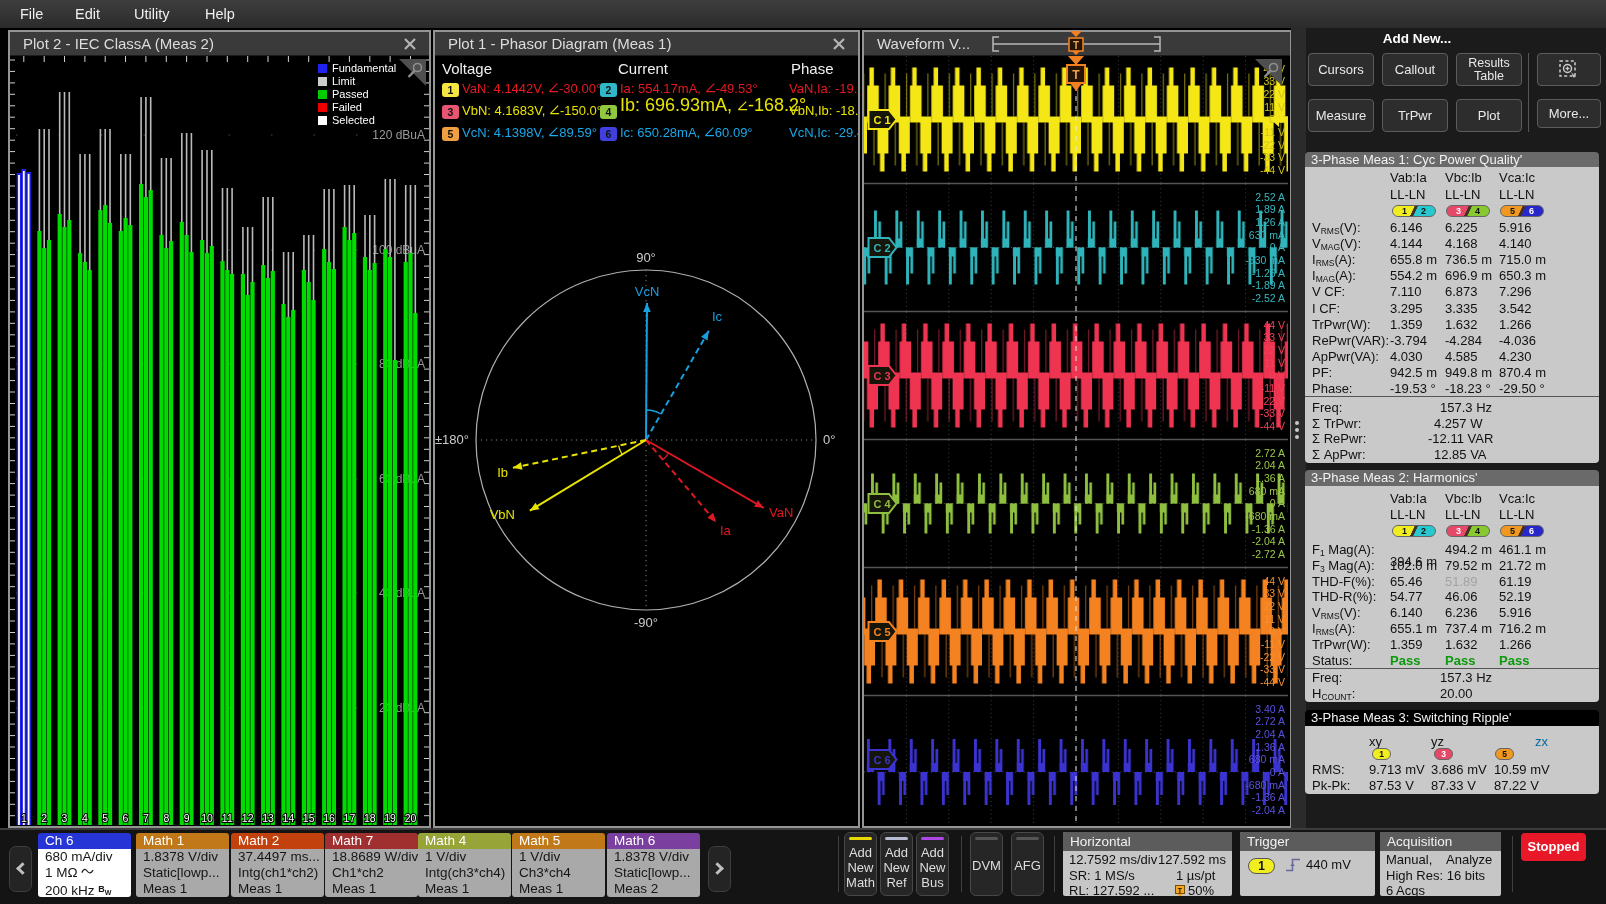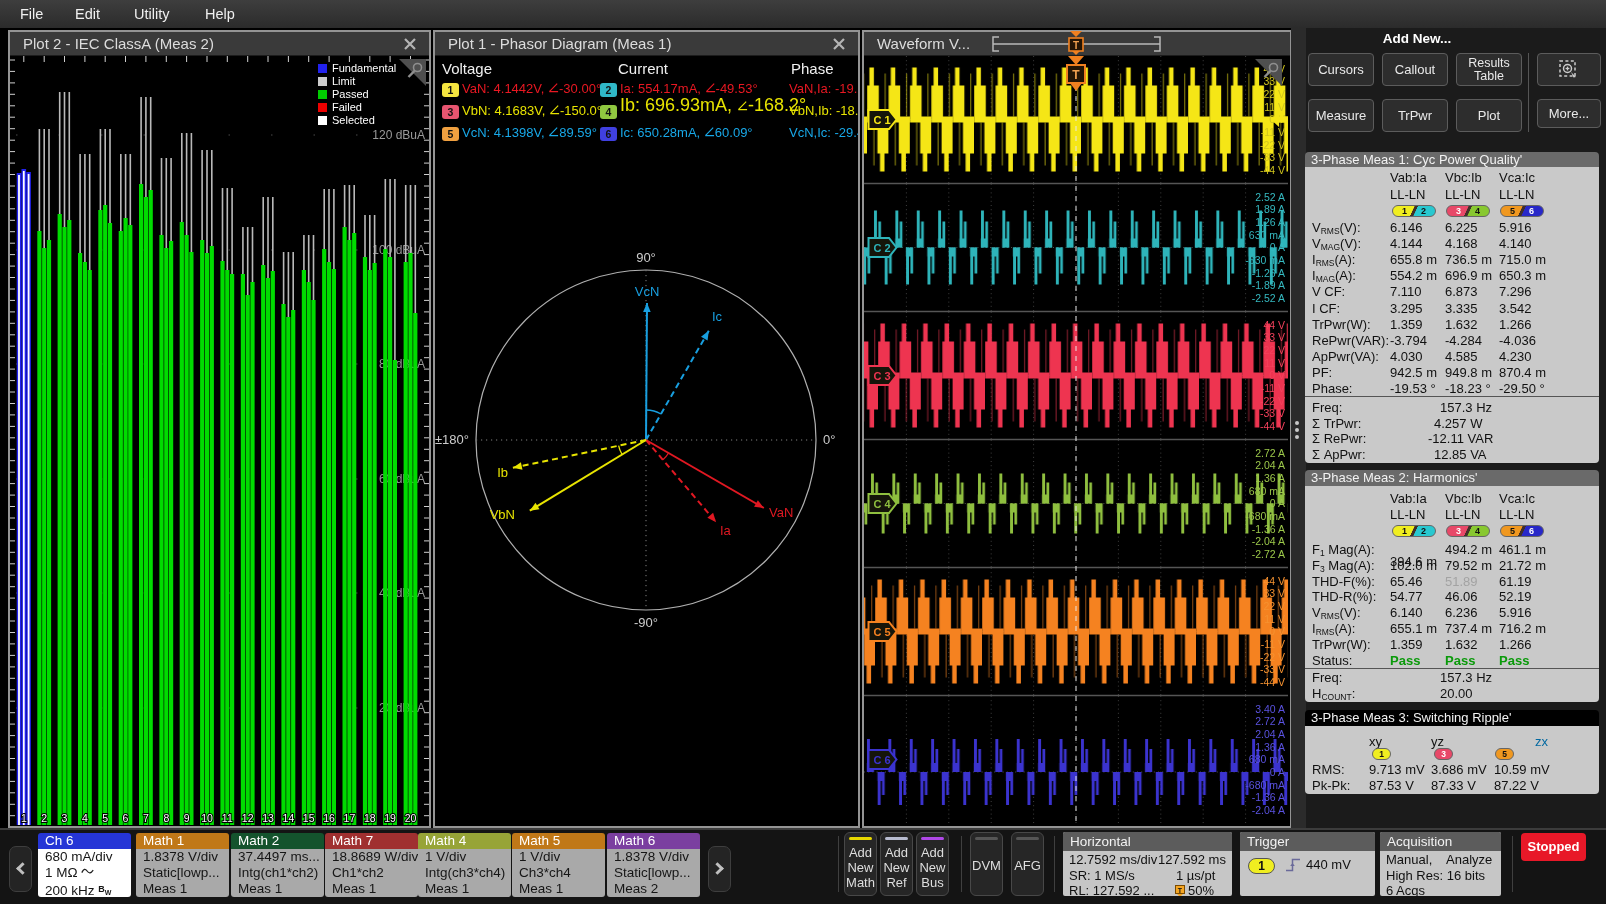--- a/index.html
+++ b/index.html
@@ -850,21 +850,21 @@
     </div>
     <div class="badge" style="left:136px">
       <div class="bh" style="background:#c07818;color:#fff">Math 1</div>
       <div class="bb" style="background:#a9a9a9">
         <div>1.8378 V/div</div>
         <div>Static[lowp...</div>
         <div>Meas 1</div>
       </div>
     </div>
     <div class="badge" style="left:231px">
-      <div class="bh" style="background:#14532d;color:#fff">Math 2</div>
+      <div class="bh" style="background:#c2410c;color:#fff">Math 2</div>
       <div class="bb" style="background:#a9a9a9">
         <div>37.4497 ms...</div>
         <div>Intg(ch1*ch2)</div>
         <div>Meas 1</div>
       </div>
     </div>
     <div class="badge" style="left:325px">
       <div class="bh" style="background:#a03030;color:#fff">Math 7</div>
       <div class="bb" style="background:#a9a9a9">
         <div>18.8689 W/div</div>

